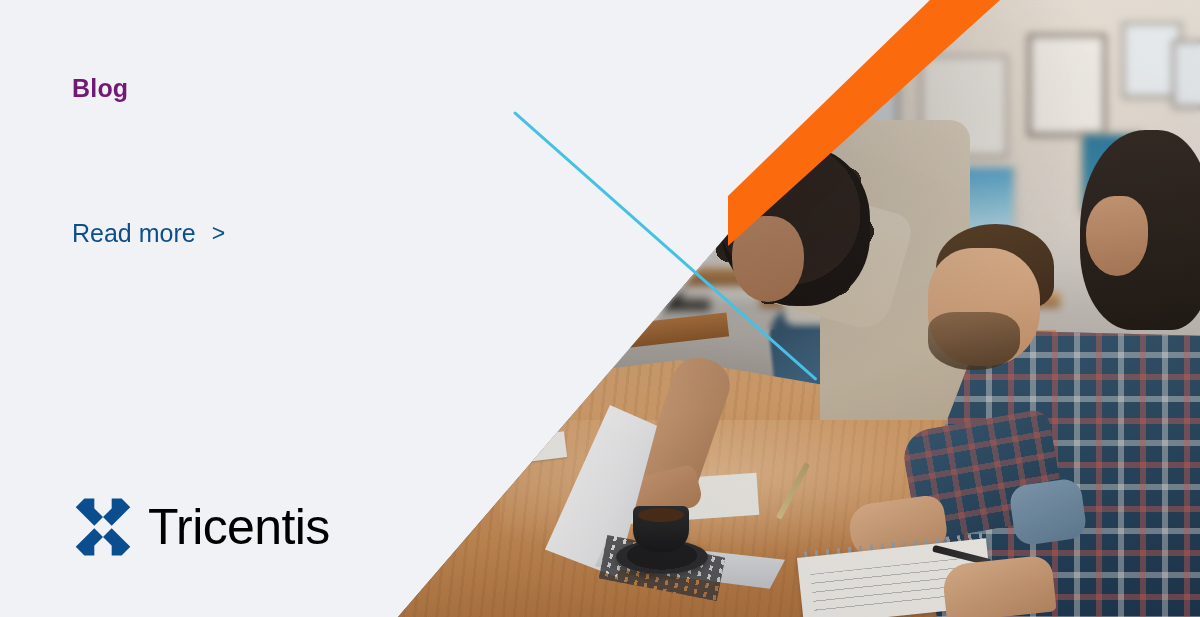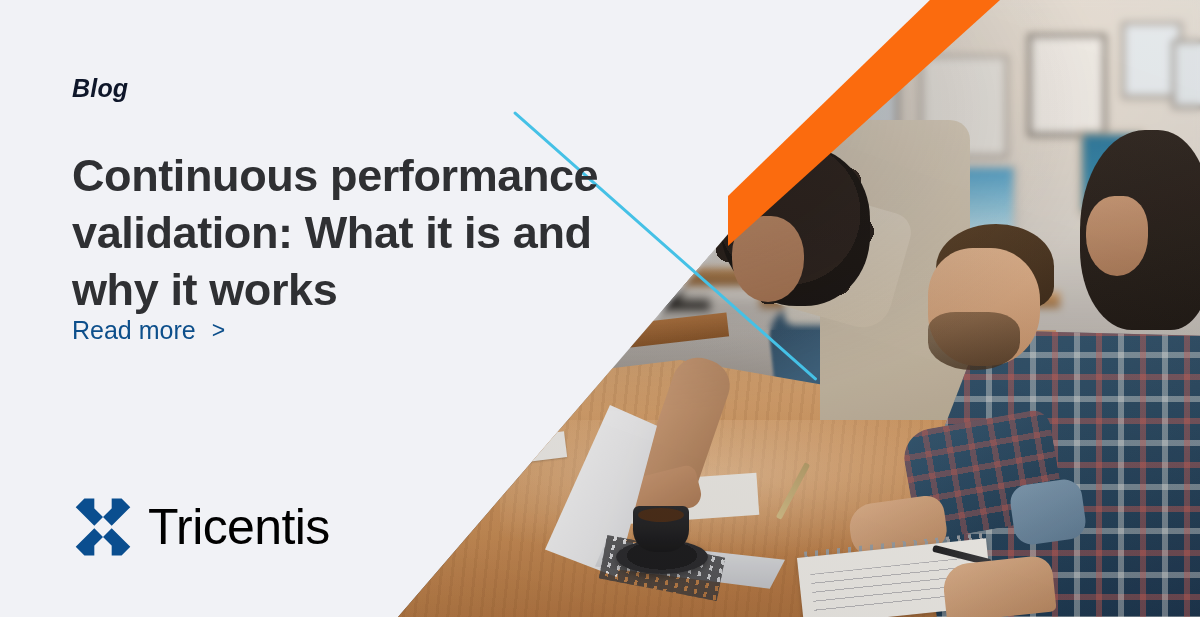--- a/index.html
+++ b/index.html
@@ -400,20 +400,21 @@
     line-height: 1.27;
     letter-spacing: -.4px;
     margin: 0;
     max-width: 600px;
   }
 
   .read-more {
     display: inline-flex;
     align-items: center;
     gap: 16px;
+    margin-top: 74px;
     font-size: 25px;
     font-weight: normal;
     text-decoration: none;
     line-height: 1;
     cursor: pointer;
   }
   .read-more .chev {
     font-size: 23px;
     font-weight: normal;
     line-height: 1;
@@ -520,23 +521,22 @@
 
       <div class="photo-wash"></div>
     </div>
   </div>
 
   <div class="orange-band" style="background: rgb(251, 107, 14);"></div>
 
   <div class="teal-line" style="background: rgb(69, 193, 230);"></div>
 
   <div class="content">
-    <div class="eyebrow" style="color: #0f172a; font-style: italic;">Blog</div>
-
-    <h1 class="headline" style="color: rgb(47, 48, 51);">Continuous performance validation: What it is and why it works</h1>
+    <div class="eyebrow" style="color: #701a75;">Blog</div>
+
 
     <a class="read-more" href="#" style="color: rgb(13, 79, 139);">
       <span>Read more</span>
       <span class="chev">&gt;</span>
     </a>
   </div>
 
   <div class="logo">
     <svg class="logo-mark" viewBox="0 0 100 100" aria-hidden="true">
       <g class="mark-fill">

